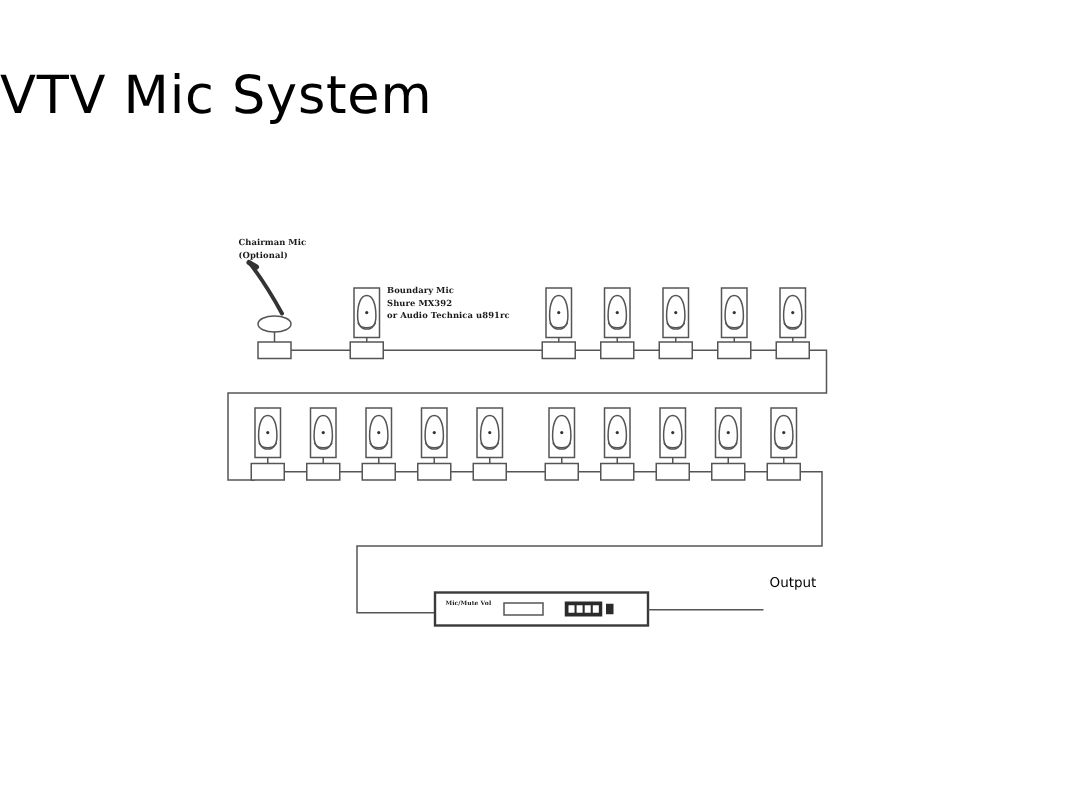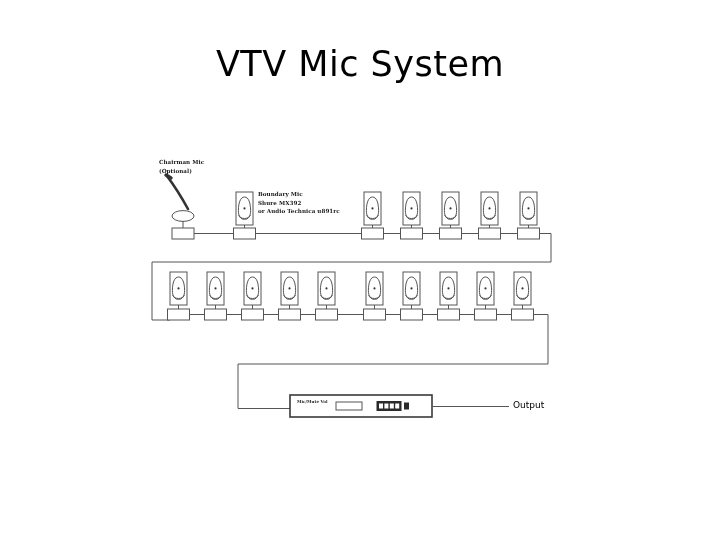--- a/index.html
+++ b/index.html
@@ -15,21 +15,20 @@
     overflow: hidden;
     font-family: "Liberation Sans", sans-serif;
   }
 
   
   #title {
     position: absolute;
     left: 0;
     top: 44px;
     width: 720px;
-    text-align: center;
     font-family: "DejaVu Sans", sans-serif;
     font-size: 35px;
     font-weight: 400;
     color: #000000;
     letter-spacing: 0.5px;
     white-space: nowrap;
   }
 
   
   #diagram {
@@ -58,21 +57,21 @@
   #lbl-boundary { left: 258px; top: 190px; }
   #lbl-mixer {
     left: 297px;
     top: 399px;
     font-size: 4px;
     line-height: 5px;
   }
   #lbl-output {
     position: absolute;
     left: 513px;
-    top: 400px;
+    top: 384px;
     font-family: "DejaVu Sans", sans-serif;
     font-weight: 400;
     font-size: 9px;
     color: #000000;
     white-space: nowrap;
   }
 </style>
 </head>
 <body>
 

